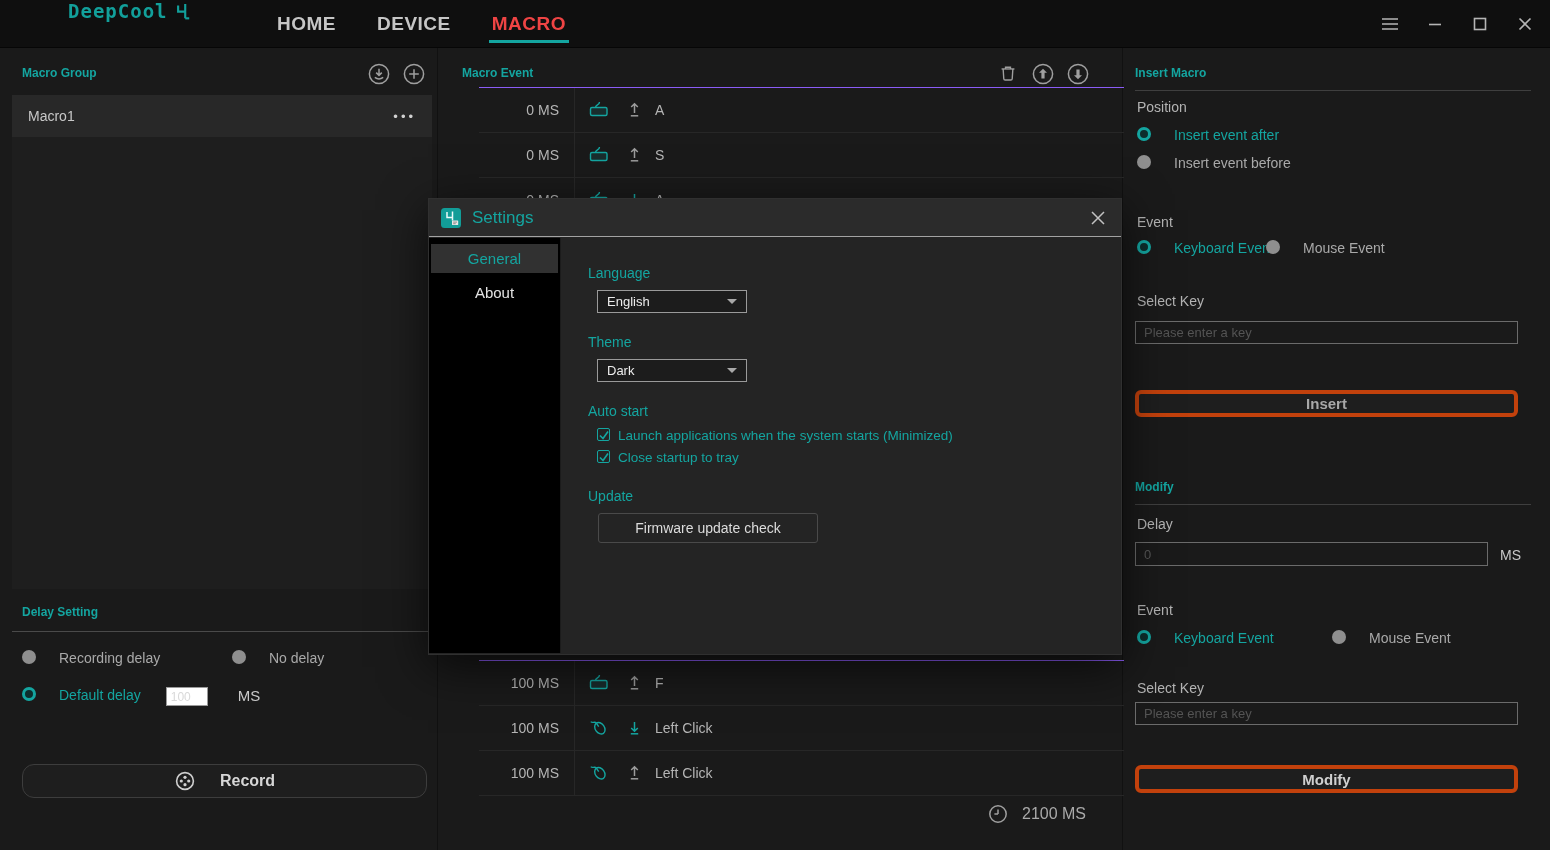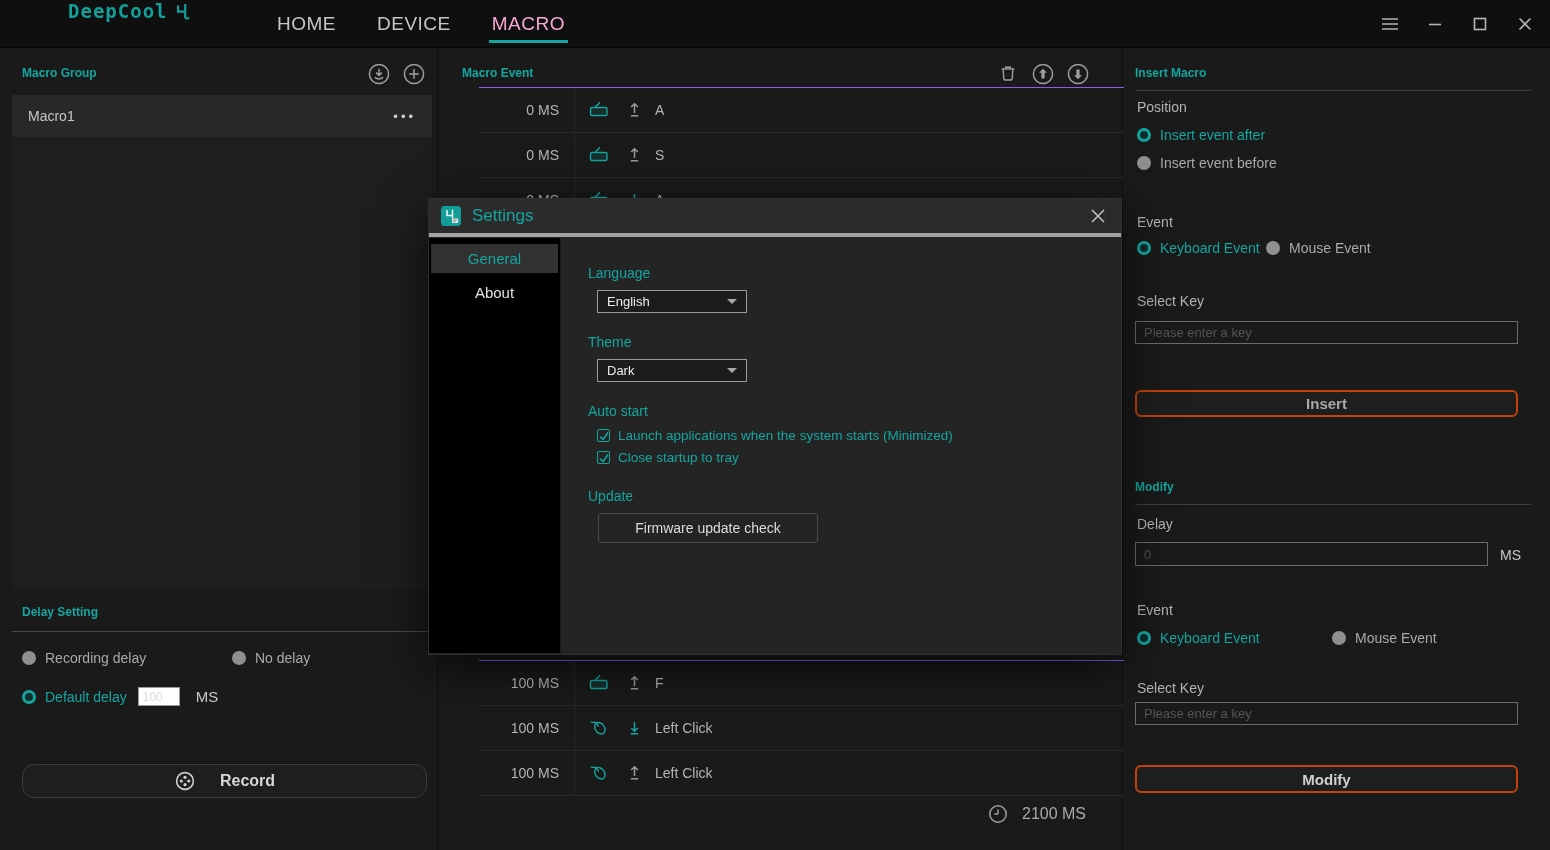--- a/index.html
+++ b/index.html
@@ -6,43 +6,43 @@
   html,body{background:#000}
   body{font-family:"Liberation Sans",sans-serif}
   .stage{position:relative;width:1550px;height:850px;background:#1a1a1a;overflow:hidden;color:#ccc}
   .abs{position:absolute}
 
   
   .topbar{position:absolute;left:0;top:0;right:0;height:48px;background:#0f0f0f;border-bottom:1px solid #060606}
   .logo-wrap{position:absolute;left:68px;top:0;height:48px;display:flex;align-items:flex-start;gap:7px}
   .logo-text{font-family:"DejaVu Sans Mono",monospace;font-weight:bold;font-size:19px;letter-spacing:1px;color:#12a09b}
   .nav{position:absolute;left:277px;top:0;height:48px;display:flex;gap:41px;align-items:center}
-  .nav-item{font-size:19px;font-weight:normal;letter-spacing:.5px;color:#c6c6c6;position:relative;cursor:default}
-  .nav-item.active{color:#f9a8d4}
+  .nav-item{font-size:19px;font-weight:bold;letter-spacing:.5px;color:#c6c6c6;position:relative;cursor:default}
+  .nav-item.active{color:#ef4444}
   .nav-item.active::after{content:"";position:absolute;left:-3px;right:-3px;bottom:-8px;height:3px;background:#14a5a0}
   .winctl{position:absolute;right:14px;top:0;height:48px;display:flex;gap:23px;align-items:center}
   .winbtn{width:22px;height:22px;display:flex;align-items:center;justify-content:center}
 
   
   .vdiv1{left:437px;top:48px;width:1px;height:802px;background:#111}
   .vdiv2{left:1122px;top:48px;width:1px;height:802px;background:#111}
 
   
   .sec-title{font-size:12px;font-weight:bold;color:#14a5a0}
   .plabel{color:#b3b3b3;font-size:14px}
   .hdiv{height:1px;background:#3f3f3f}
-  .opt{display:flex;align-items:center;gap:9px}
+  .opt{display:flex;align-items:flex-start;gap:23px}
   .opt-label{font-size:14px;color:#a9a9a9;white-space:nowrap}
   .opt.on .opt-label{color:#14a5a0}
   .radio{width:14px;height:14px;border-radius:50%;background:#8f8f8f;flex:none}
   .opt.on .radio{background:#0d2e2d;border:3px solid #14a5a0}
   .field{background:transparent;border:1px solid #6b6b6b;color:#d6d6d6;font-size:13px;padding:0 8px;font-family:inherit;outline:none}
   .field::placeholder{color:#545454}
   .field.dim{color:#565656}
-  .btn{display:flex;align-items:center;justify-content:center;background:#1e1e1e;border:2px solid #c2410c;border-radius:6px;color:#a8a8a8;font-weight:bold;font-size:15px;cursor:default}
+  .btn{display:flex;align-items:center;justify-content:center;background:#1e1e1e;border:4px solid #c2410c;border-radius:6px;color:#a8a8a8;font-weight:bold;font-size:15px;cursor:default}
 
   
   .mg-title{left:22px;top:66px}
   .icon-btn{width:24px;height:24px;display:flex;align-items:center;justify-content:center}
   .mg-dl{left:367px;top:62px}.mg-add{left:402px;top:62px}
   .mg-list{left:12px;top:95px;width:420px;height:494px;background:#1e1e1e}
   .mg-item{height:42px;background:#282828;display:flex;align-items:center;justify-content:space-between;padding:0 16px}
   .mg-item-name{font-size:14px;color:#c8c8c8}
   .dots{font-size:13px;letter-spacing:3px;color:#d2d2d2}
   .ds-title{left:22px;top:605px}
@@ -91,32 +91,32 @@
   .mod-ms{left:1500px;top:547px;color:#c9c9c9;font-size:14px}
   .mod-event-label{left:1137px;top:602px}
   .mod-opt-kb{left:1137px;top:630px}
   .mod-opt-mouse{left:1332px;top:630px}
   .mod-selkey-label{left:1137px;top:680px}
   .mod-key-input{left:1135px;top:702px;width:383px;height:23px}
   .modify-btn{left:1135px;top:765px;width:383px;height:28px;color:#cfcfcf}
 
   
   .dialog{position:absolute;left:428px;top:198px;width:694px;height:457px;background:#242424;border:1px solid #303030;box-shadow:0 12px 44px rgba(0,0,0,.65);z-index:20}
-  .dlg-title{height:38px;background:#2b2b2b;border-bottom:4px solid #a3a3a3;display:flex;align-items:center;padding:10px 12px;gap:11px}
+  .dlg-title{height:38px;background:#2b2b2b;border-bottom:1px solid #a3a3a3;display:flex;align-items:center;padding:10px 12px;gap:11px}
   .dlg-title-text{color:#14a5a0;font-size:17px}
   .dlg-close{margin-left:auto;width:22px;height:22px;display:flex;align-items:center;justify-content:center}
   .dlg-tabs{position:absolute;left:0;top:39px;bottom:1px;width:132px;background:#000000;border-right:1px solid #1c1c1c}
   .tab{height:29px;margin:0 2px;display:flex;align-items:center;justify-content:center;font-size:15px;color:#e3e3e3}
   .tab:first-child{margin-top:6px}
   .tab{margin-bottom:5px}
   .tab.active{background:#313131;color:#14a5a0}
   .dlg-label{position:absolute;color:#14a5a0;font-size:14px}
   .sel{position:absolute;width:150px;height:23px;background:#1c1c1c;border:1px solid #9a9a9a;color:#ececec;font-size:13px;display:flex;align-items:center;padding:0 9px}
   .sel .tri{position:absolute;right:9px;top:8px;border:5px solid transparent;border-top-color:#a8a8a8}
-  .cbrow{position:absolute;display:flex;gap:8px;align-items:center}
+  .cbrow{position:absolute;display:flex;gap:8px;}
   .cb{width:13px;height:13px;border:1px solid #14a5a0;border-radius:2px;position:relative;flex:none}
   .cb svg{position:absolute;left:0px;top:1px;display:none}
   .cbrow.on .cb svg{display:block}
   .cb-label{color:#14a5a0;font-size:13.5px;white-space:nowrap}
   .fw-btn{position:absolute;left:169px;top:314px;width:220px;height:30px;background:#242424;border:1px solid #4a4a4a;border-radius:3px;color:#dcdcdc;font-size:14px;font-weight:normal;display:flex;align-items:center;justify-content:center}
   .lang-label{left:159px;top:66px}
   .lang-sel{left:168px;top:91px}
   .theme-label{left:159px;top:135px}
   .theme-sel{left:168px;top:160px}
   .as-label{left:159px;top:204px}

